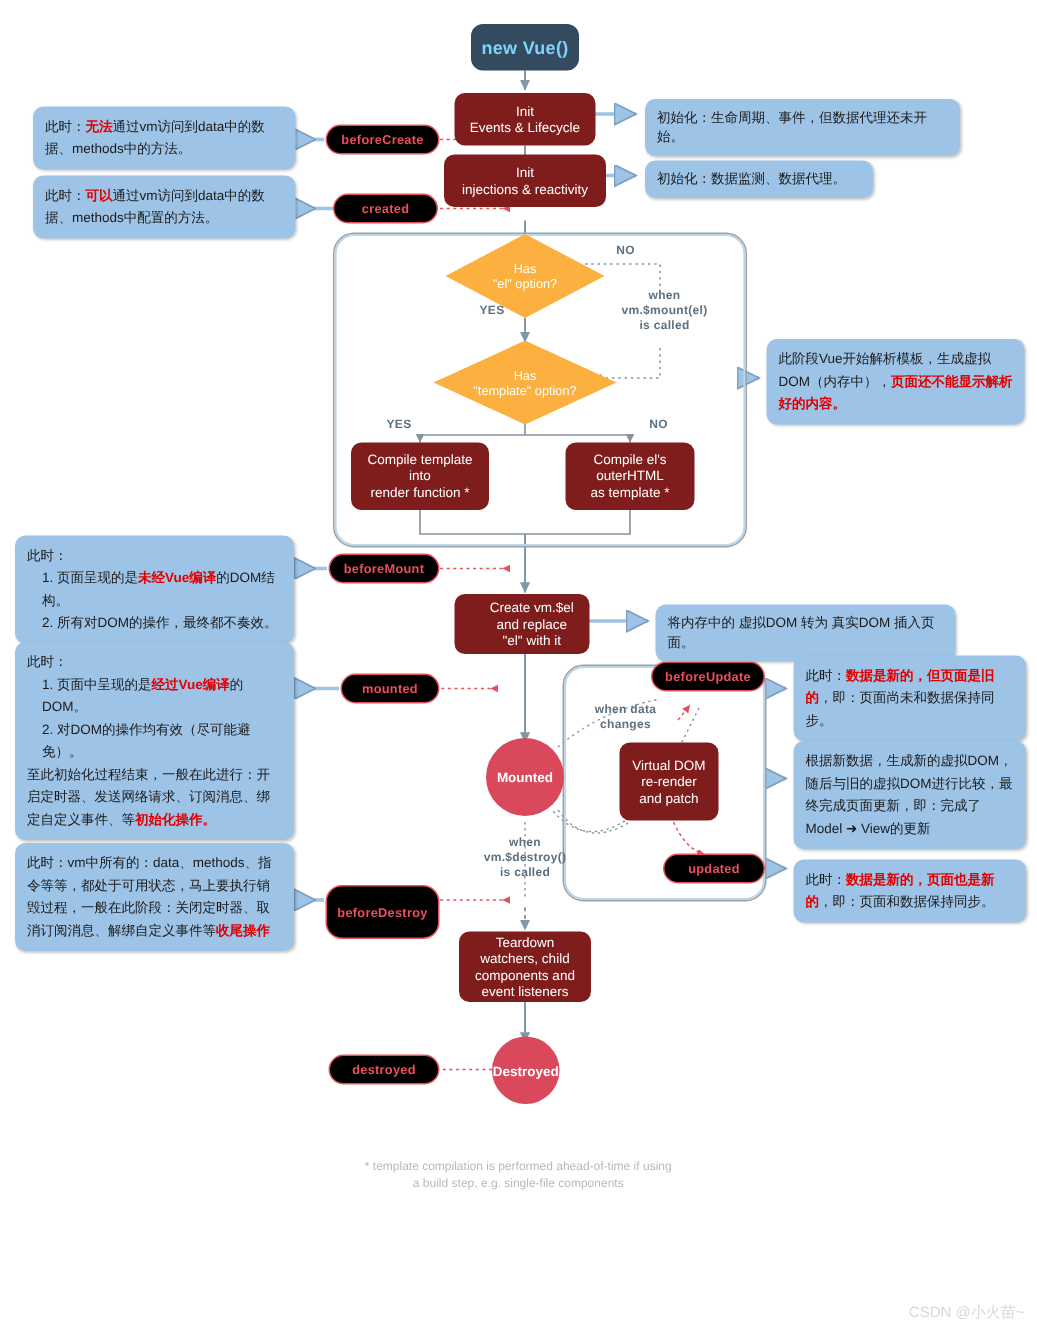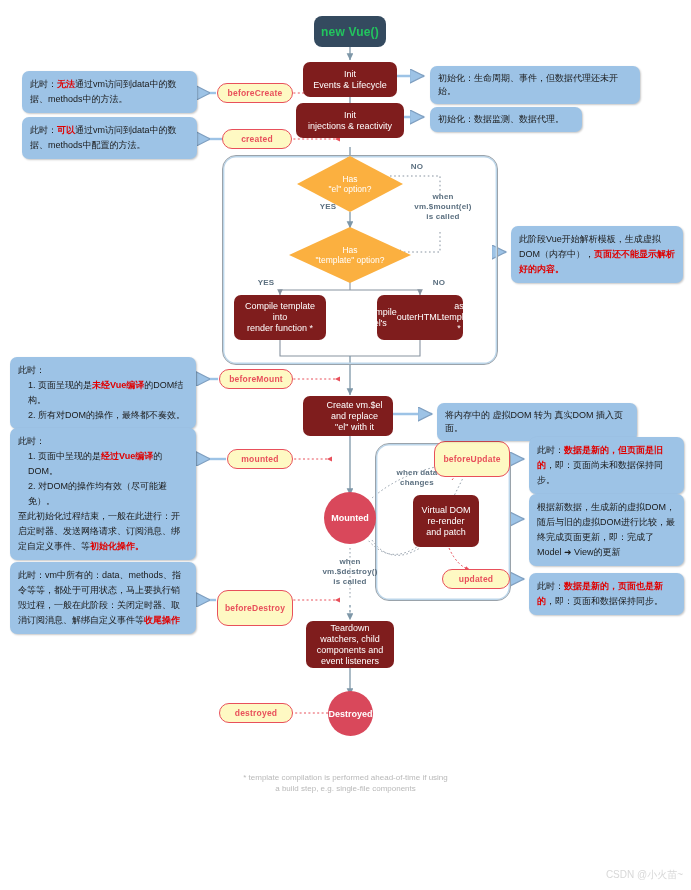--- a/index.html
+++ b/index.html
@@ -11,21 +11,21 @@
     position: relative;
     overflow: hidden;
   }
   #stage { position:absolute; left:0; top:0; width:691px; height:890px; }
   svg.wires { position:absolute; left:0; top:0; width:691px; height:890px; pointer-events:none; }
 
   
   .node { position:absolute; display:flex; align-items:center; justify-content:center; text-align:center; }
 
   .term {
-    background:#344a5f; color:#22c55e; border-radius:8px;
+    background:#344a5f; color:#7dd3fc; border-radius:8px;
     font-size:12px; font-weight:bold; letter-spacing:.2px;
   }
   .green {
     background:#7f1d1d; color:#ffffff; border-radius:7px;
     font-size:9px; line-height:11px; font-weight:normal; padding:3px 4px;
   }
   .diamond-wrap { position:absolute; }
   .diamond {
     width:100%; height:100%;
     background:#fbb040;
@@ -33,21 +33,21 @@
     display:flex; align-items:center; justify-content:center;
   }
   .diamond span {
     color:#ffffff; font-size:8.5px; line-height:10px; text-align:center; padding:0 6px;
   }
   .circ {
     background:#d9485b; color:#ffffff; border-radius:50%;
     font-size:9px; font-weight:bold;
   }
   .hook {
-    border:1.4px solid #e8505b; color:#e8505b; background:#fef9c3;
+    border:1.4px solid #e8505b; color:#e8505b; background:#000000;
     border-radius:11px; font-size:8.5px; font-weight:bold; letter-spacing:.2px;
     white-space:nowrap;
   }
   .note {
     background:#9dc3e6; border-radius:7px; color:#1a1a1a;
     font-size:9px; line-height:15px; padding:6px 8px;
     box-shadow: 1px 1px 2px rgba(0,0,0,.22);
     text-align:left; display:block;
   }
   .note b { color:#e00000; font-weight:bold; }
@@ -181,21 +181,21 @@
       </span>
     </div>
   </div>
 
   <div class="node green" style="left:234px; top:295px; width:92px; height:45px; flex-direction:column;">
     <span>Compile template</span>
     <span>into</span>
     <span>render function *</span>
   </div>
 
-  <div class="node green" style="left:377px; top:295px; width:86px; height:45px; flex-direction:row;">
+  <div class="node green" style="left:377px; top:295px; width:86px; height:45px; flex-direction:column;">
     <span>Compile el's</span>
     <span>outerHTML</span>
     <span>as template *</span>
   </div>
 
   <div class="node green" style="left:303px; top:396px; width:90px; height:40px; flex-direction:column;padding-left:17px;">
     <span>Create vm.$el</span>
     <span>and replace</span>
     <span>"el" with it</span>
   </div>
@@ -226,21 +226,21 @@
   </div>
   <div class="node hook" style="left:222px; top:129px; width:70px; height:20px;">
     <span>created</span>
   </div>
   <div class="node hook" style="left:219px; top:369px; width:74px; height:20px;">
     <span>beforeMount</span>
   </div>
   <div class="node hook" style="left:227px; top:449px; width:66px; height:20px;">
     <span>mounted</span>
   </div>
-  <div class="node hook" style="left:434px; top:441px; width:76px; height:36px;">
+  <div class="node hook" style="left:434px; top:441px; width:76px; height:20px;">
     <span>beforeUpdate</span>
   </div>
   <div class="node hook" style="left:442px; top:569px; width:68px; height:20px;">
     <span>updated</span>
   </div>
   <div class="node hook" style="left:217px; top:590px; width:76px; height:36px;">
     <span>beforeDestroy</span>
   </div>
   <div class="node hook" style="left:219px; top:703px; width:74px; height:20px;">
     <span>destroyed</span>

